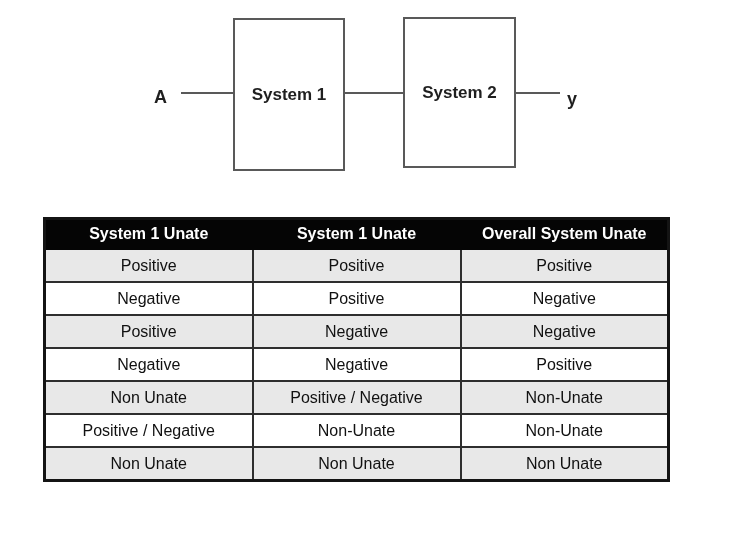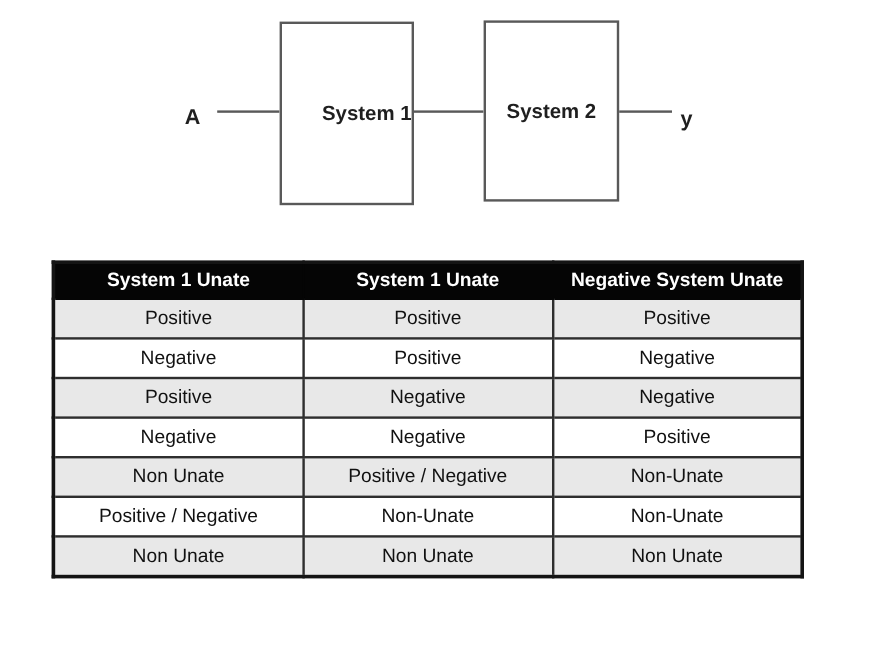--- a/index.html
+++ b/index.html
@@ -80,41 +80,41 @@
 </head>
 <body>
 
 <div class="stage">
 
   <div>
     <span class="io-label" style="left:154px; top:88px;">A</span>
 
     <div class="hline" style="left:181px; top:92px; width:52px;"></div>
 
-    <div class="sysbox" style="left:233px; top:18px; width:112px; height:153px;justify-content:flex-end;">
+    <div class="sysbox" style="left:233px; top:18px; width:112px; height:153px;">
       <span>System 1</span>
     </div>
 
     <div class="hline" style="left:345px; top:92px; width:58px;"></div>
 
     <div class="sysbox" style="left:403px; top:17px; width:113px; height:151px;text-align:center;">
       <span>System 2</span>
     </div>
 
     <div class="hline" style="left:516px; top:92px; width:44px;"></div>
 
     <span class="io-label" style="left:567px; top:90px;">y</span>
   </div>
 
   <table class="unate">
     <thead>
       <tr>
         <th>System 1 Unate</th>
         <th>System 1 Unate</th>
-        <th>Negative System Unate</th>
+        <th>Overall System Unate</th>
       </tr>
     </thead>
     <tbody>
       <tr>
         <td>Positive</td>
         <td>Positive</td>
         <td>Positive</td>
       </tr>
       <tr>
         <td>Negative</td>

